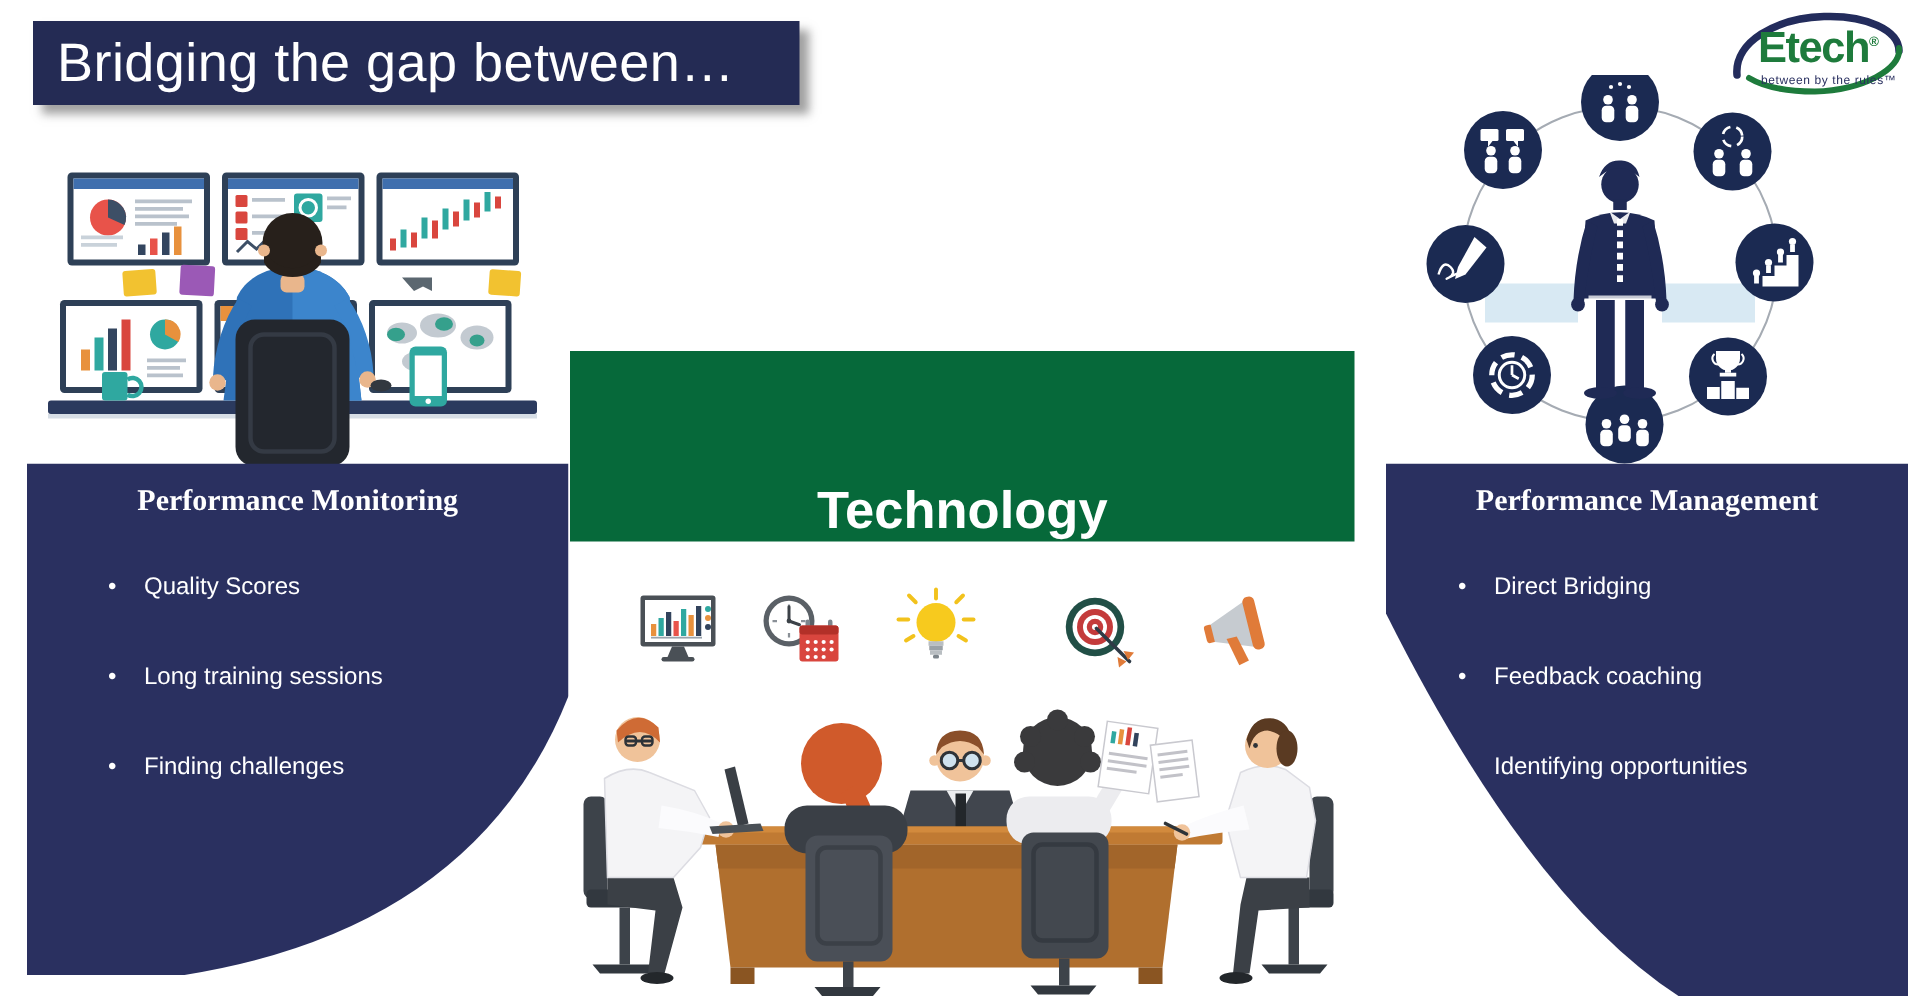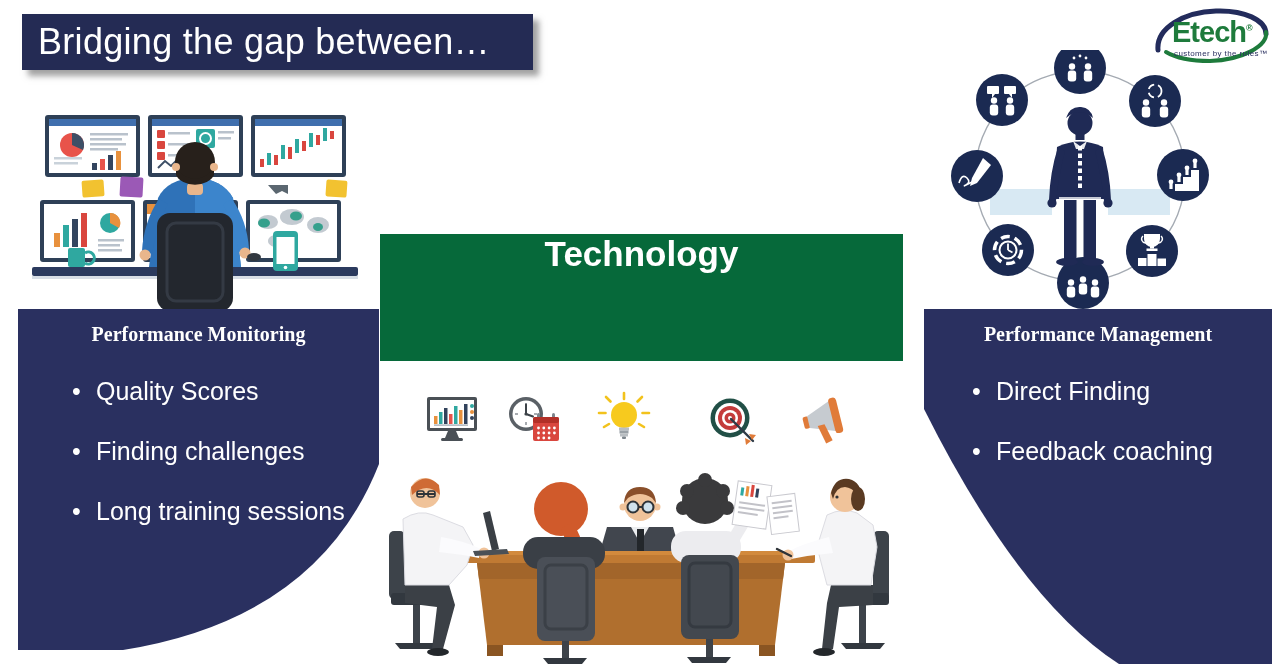--- a/index.html
+++ b/index.html
@@ -11,29 +11,29 @@
     display:flex;align-items:center;padding-left:16px;box-sizing:border-box;}
   .title-banner .t{color:#fff;font-size:36px;letter-spacing:.3px;white-space:nowrap;}
   
   .logo{position:absolute;left:1150px;top:8px;width:124px;height:62px;text-align:center;}
   .logo svg{position:absolute;left:0;top:0;}
   .logo .brand{position:absolute;left:22px;top:8px;color:#1e7b3c;font-size:29px;font-weight:bold;letter-spacing:-1px;}
   .logo .reg{font-size:9px;vertical-align:super;letter-spacing:0;}
   .logo .tag{position:absolute;left:24px;top:41px;color:#2a3060;font-size:8px;letter-spacing:.4px;white-space:nowrap;}
   
   .green-banner{position:absolute;left:380px;top:234px;width:523px;height:127px;background:#06693a;
-    display:flex;align-items:flex-start;justify-content:center;}
+    display:flex;align-items:flex-end;justify-content:center;}
   .green-banner .t{color:#fff;font-size:35px;font-weight:bold;}
   
   .panel{position:absolute;color:#fff;}
   .panel>svg{position:absolute;left:0;top:0;display:block;}
   .panel .content{position:relative;}
   .panel h2{margin:14px 8px 0 8px;font-size:20px;font-weight:bold;text-align:center;font-family:Liberation Serif, serif;}
   .panel ul{list-style:none;margin:27px 0 0 0;padding:0 14px 0 46px;}
-  .panel li{position:relative;padding-left:32px;font-size:25px;line-height:29px;margin-top:31px;}
+  .panel li{position:relative;padding-left:32px;font-size:16px;line-height:29px;margin-top:31px;}
   .panel li::before{content:"\2022";position:absolute;left:8px;}
   .panel-left{left:18px;top:309px;width:361px;height:341px;}
   .panel-right{left:924px;top:309px;width:348px;height:355px;}
   .panel-right ul{padding-left:40px;}
   
   .icons-row{position:absolute;left:380px;top:391px;width:523px;height:60px;}
   .icons-row svg{position:absolute;top:0;}
   
   .ill{position:absolute;}
 </style>
@@ -45,21 +45,21 @@
   <div class="title-banner">
     <span class="t">Bridging the gap between…</span>
   </div>
 
   <div class="logo">
     <svg width="124" height="62" viewBox="0 0 124 62">
       <path d="M8,42 C6,20 34,4 66,3 C94,2 116,12 116,26" fill="none" stroke="#232c5c" stroke-width="5" stroke-linecap="round"></path>
       <path d="M116,24 C118,38 92,52 60,53 C42,53 26,50 16,44" fill="none" stroke="#1e7b3c" stroke-width="4" stroke-linecap="round"></path>
     </svg>
     <div class="brand"><span>Etech</span><span class="reg">®</span></div>
-    <div class="tag">customer by the rules™</div>
+    <div class="tag">between by the rules™</div>
   </div>
 
   <svg class="ill" style="left:30px;top:95px" width="330" height="220" viewBox="0 0 330 220">
 
     <g>
       <rect x="15" y="20" width="95" height="62" rx="3" fill="#2e4057"></rect>
         <rect x="19" y="24" width="87" height="54" fill="#fff"></rect>
       <rect x="19" y="24" width="87" height="7" fill="#3f6fae"></rect>
       <circle cx="42" cy="50" r="12" fill="#e8534a"></circle>
         <path d="M42,50 L42,38 A12,12 0 0 1 53,55 Z" fill="#3d4f66"></path>
@@ -273,35 +273,36 @@
   </svg>
 
   <div class="panel panel-left">
     <svg width="361" height="341" viewBox="0 0 361 341">
       <path d="M0,0 H361 V155 Q300,310 105,341 H0 Z" fill="#2a3060"></path>
     </svg>
     <div class="content">
       <h2>Performance Monitoring</h2>
       <ul>
         <li><span>Quality Scores</span></li>
+        <li><span>Long training sessions</span></li>
         <li><span>Finding challenges</span></li>
-        <li><span>Long training sessions</span></li>
       </ul>
     </div>
   </div>
 
   <div class="panel panel-right">
     <svg width="348" height="355" viewBox="0 0 348 355">
       <path d="M348,0 H0 V100 Q95,290 195,355 H348 Z" fill="#2a3060"></path>
     </svg>
     <div class="content">
       <h2>Performance Management</h2>
       <ul>
-        <li><span>Direct Finding</span></li>
+        <li><span>Direct Bridging</span></li>
         <li><span>Feedback coaching</span></li>
+        <li><span>Identifying opportunities</span></li>
       </ul>
     </div>
   </div>
 
   <div class="green-banner">
     <span class="t">Technology</span>
   </div>
 
   <div class="icons-row">
     <svg style="left:42px" width="60" height="58" viewBox="0 0 60 58">

